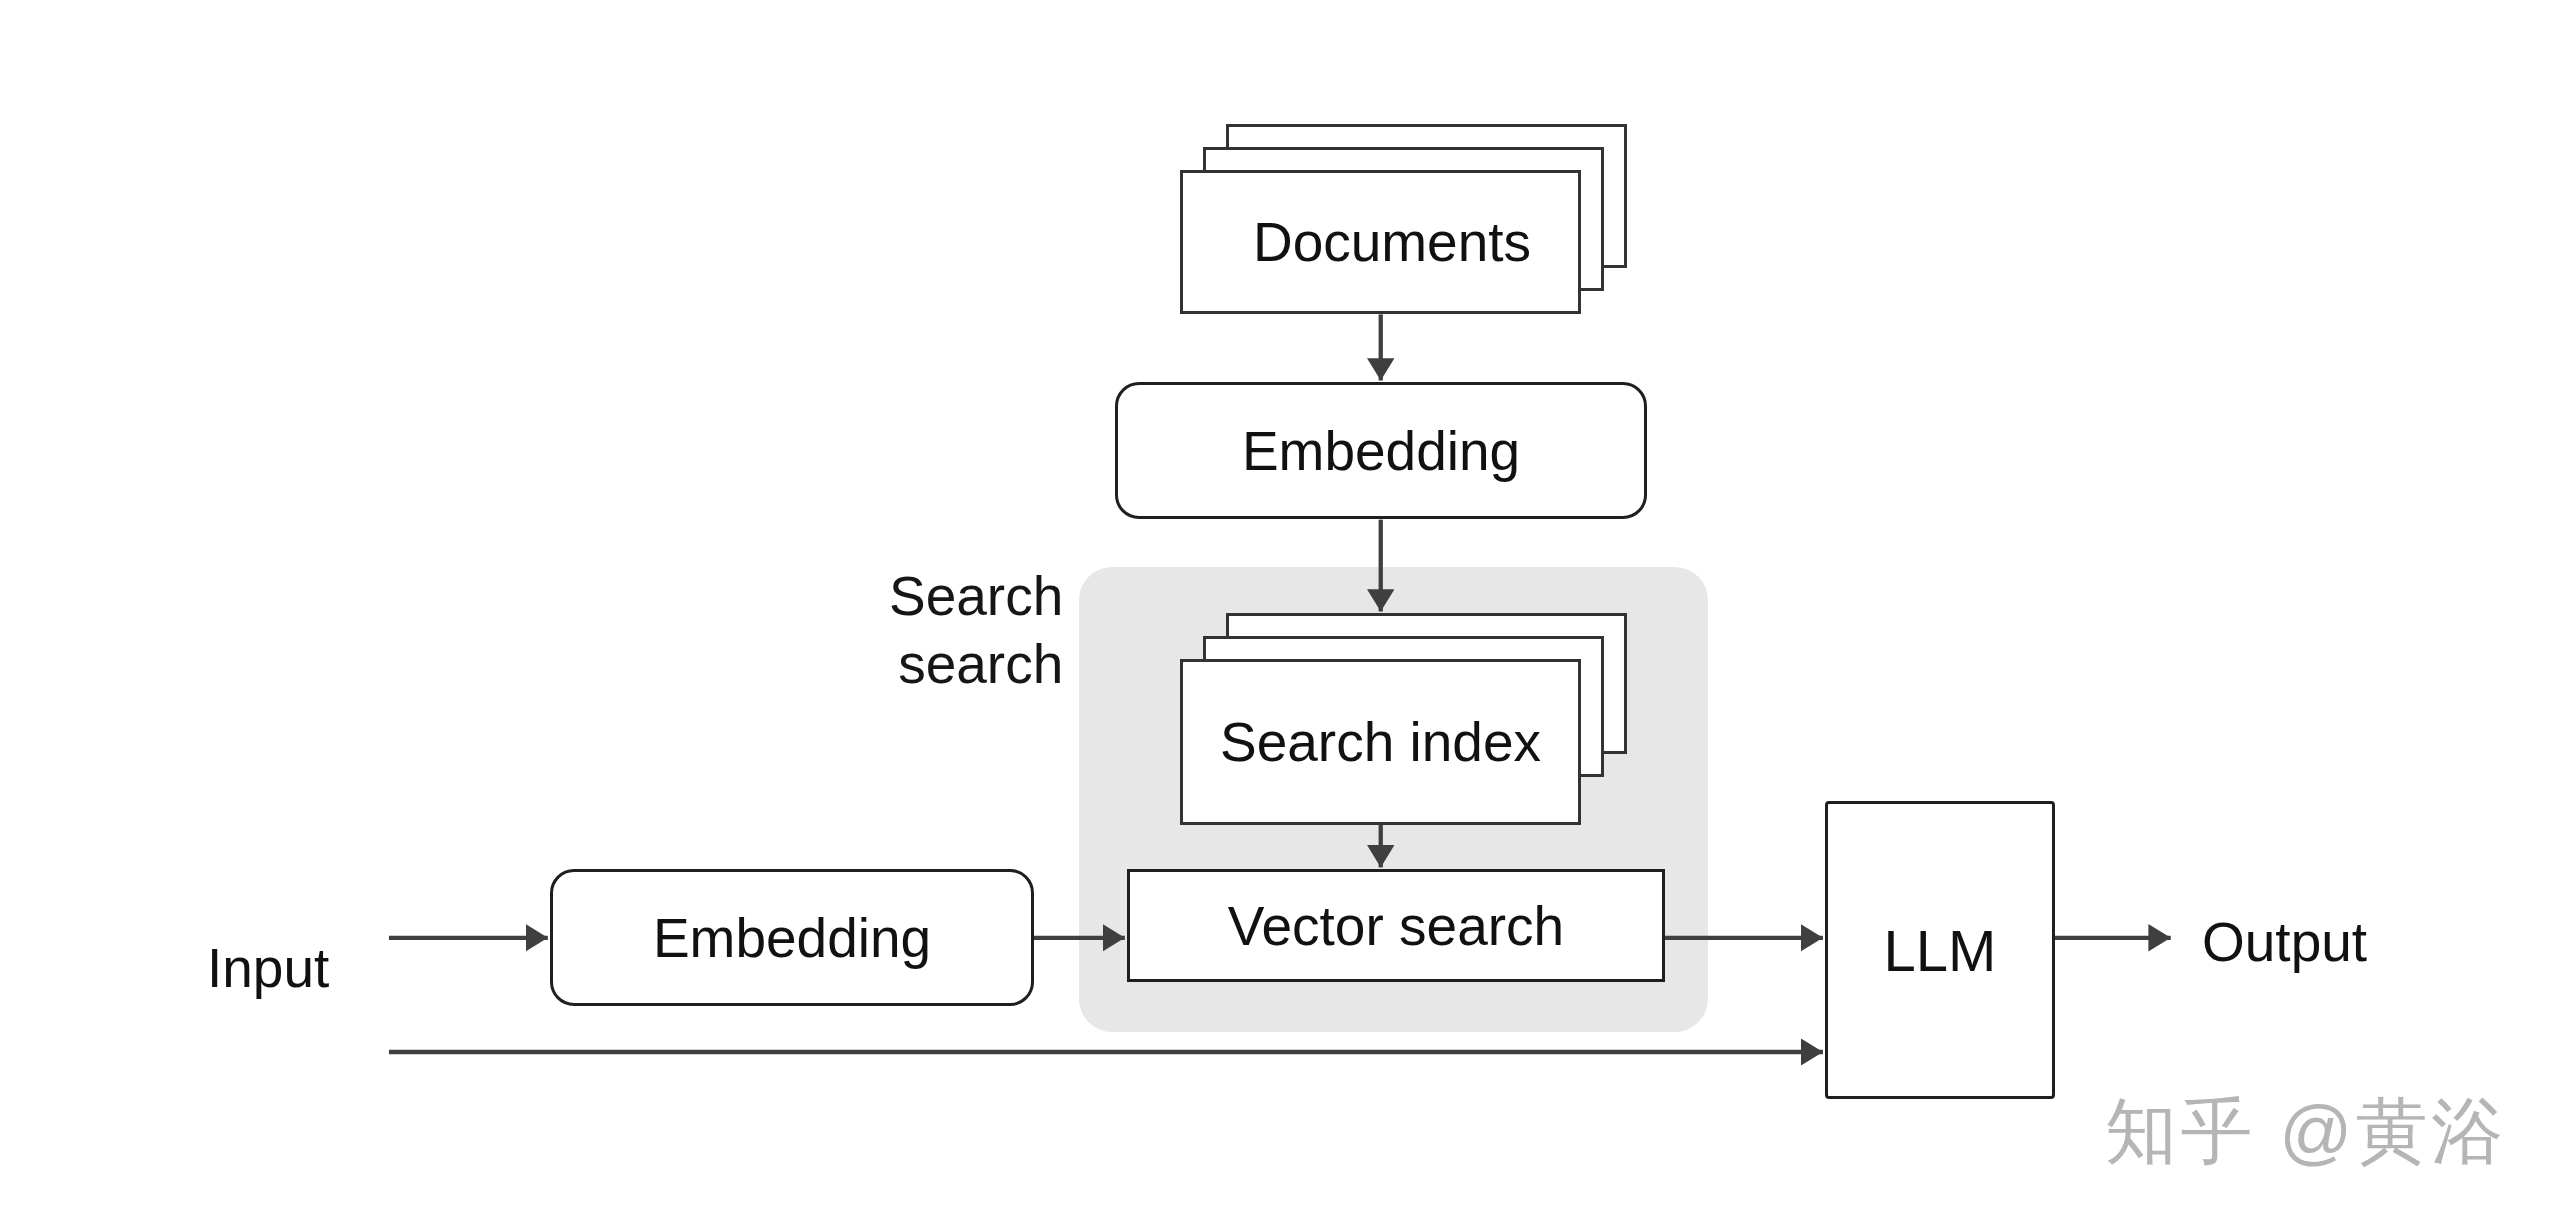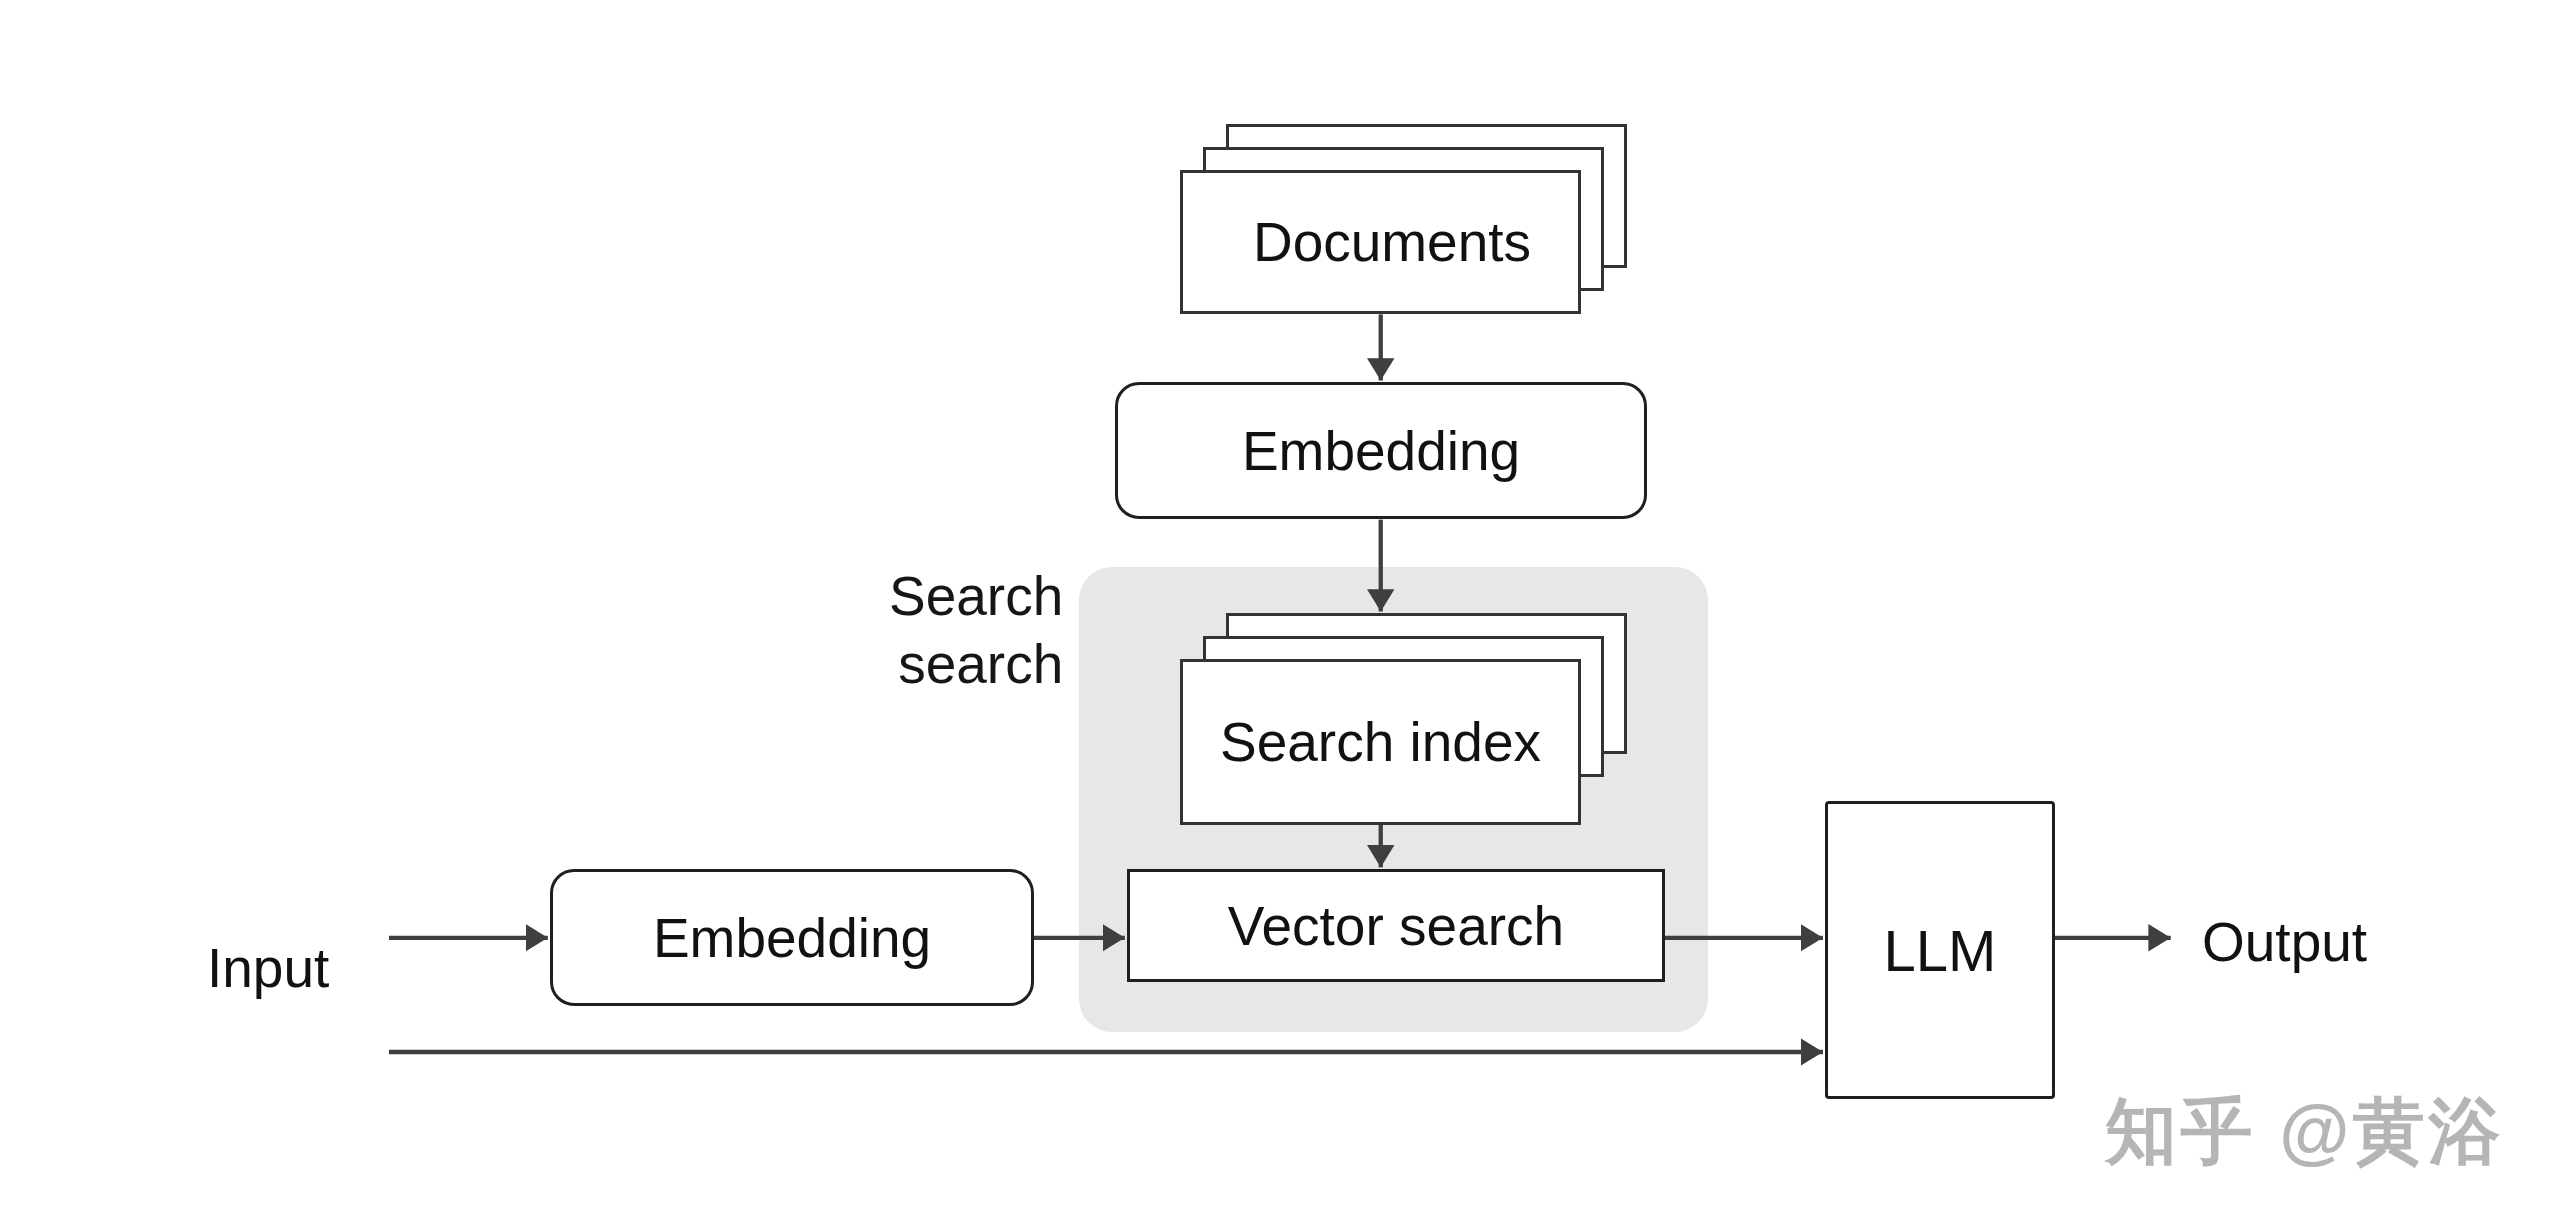--- a/index.html
+++ b/index.html
@@ -63,21 +63,21 @@
     line-height: 68px;
     text-align: right;
     white-space: nowrap;
   }
   #llm-box {
     font-size: 58px;
   }
   .watermark {
     position: absolute;
     font-size: 72px;
-    font-weight: 700;
+    font-weight: 400;
     letter-spacing: 3.4px;
     color: #b5b5b5;
     white-space: nowrap;
   }
   svg.connectors {
     position: absolute;
     left: 0;
     top: 0;
     width: 2576px;
     height: 1229px;

